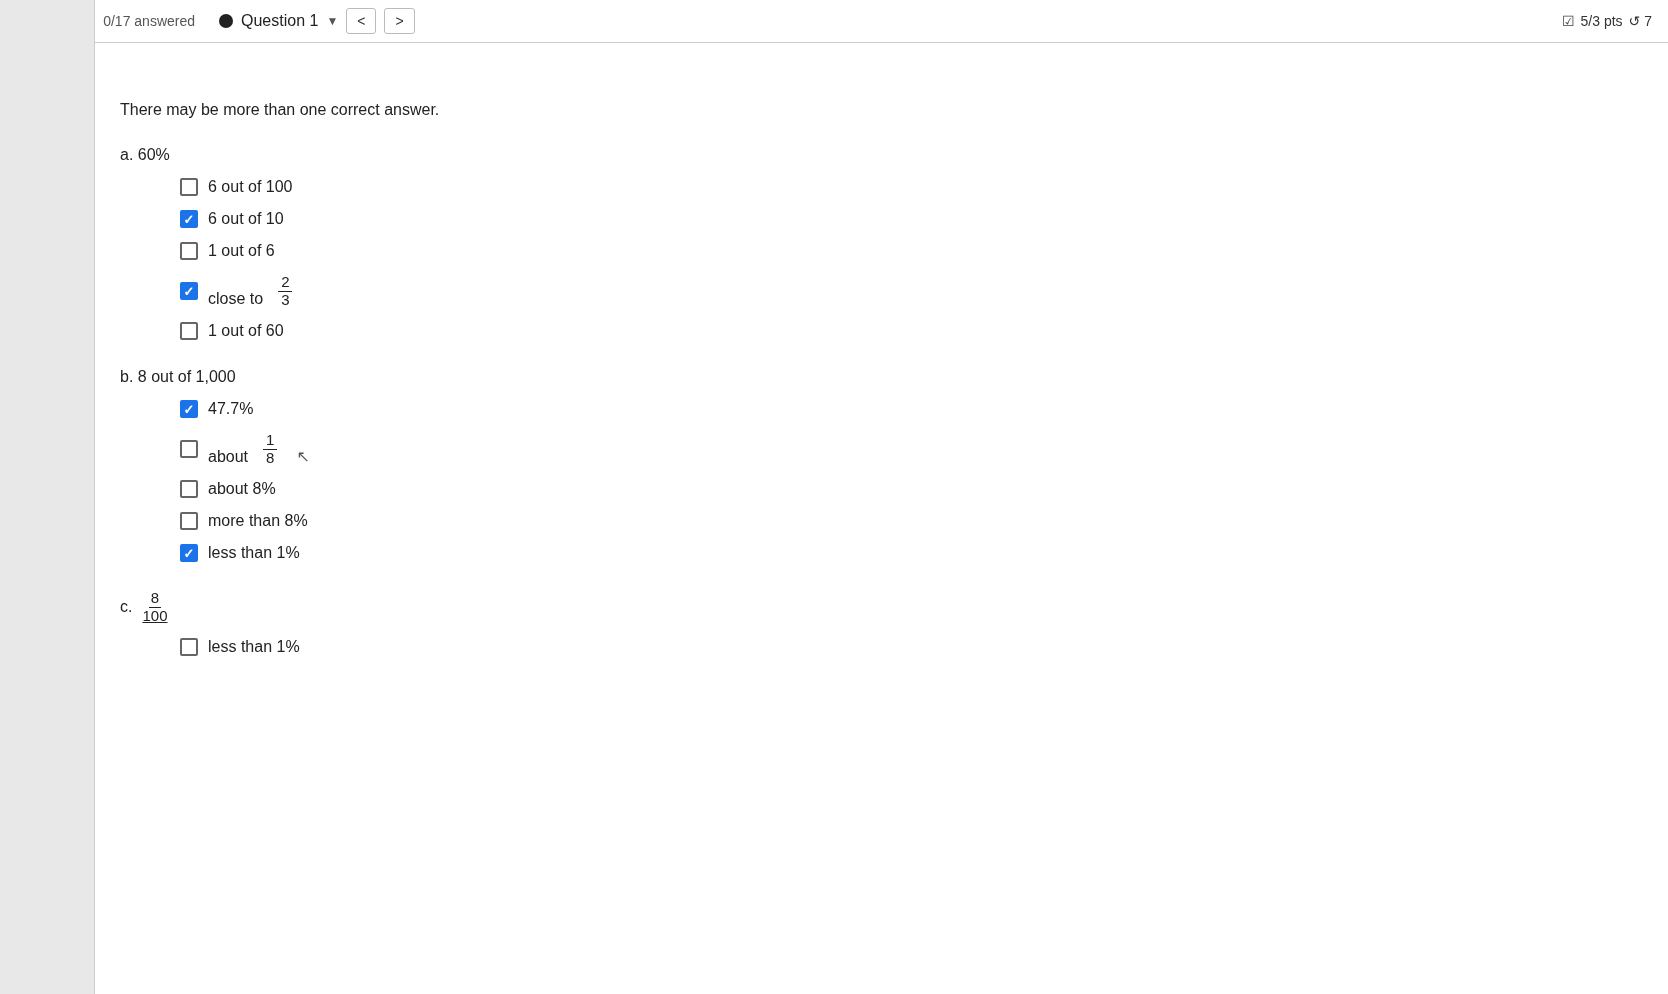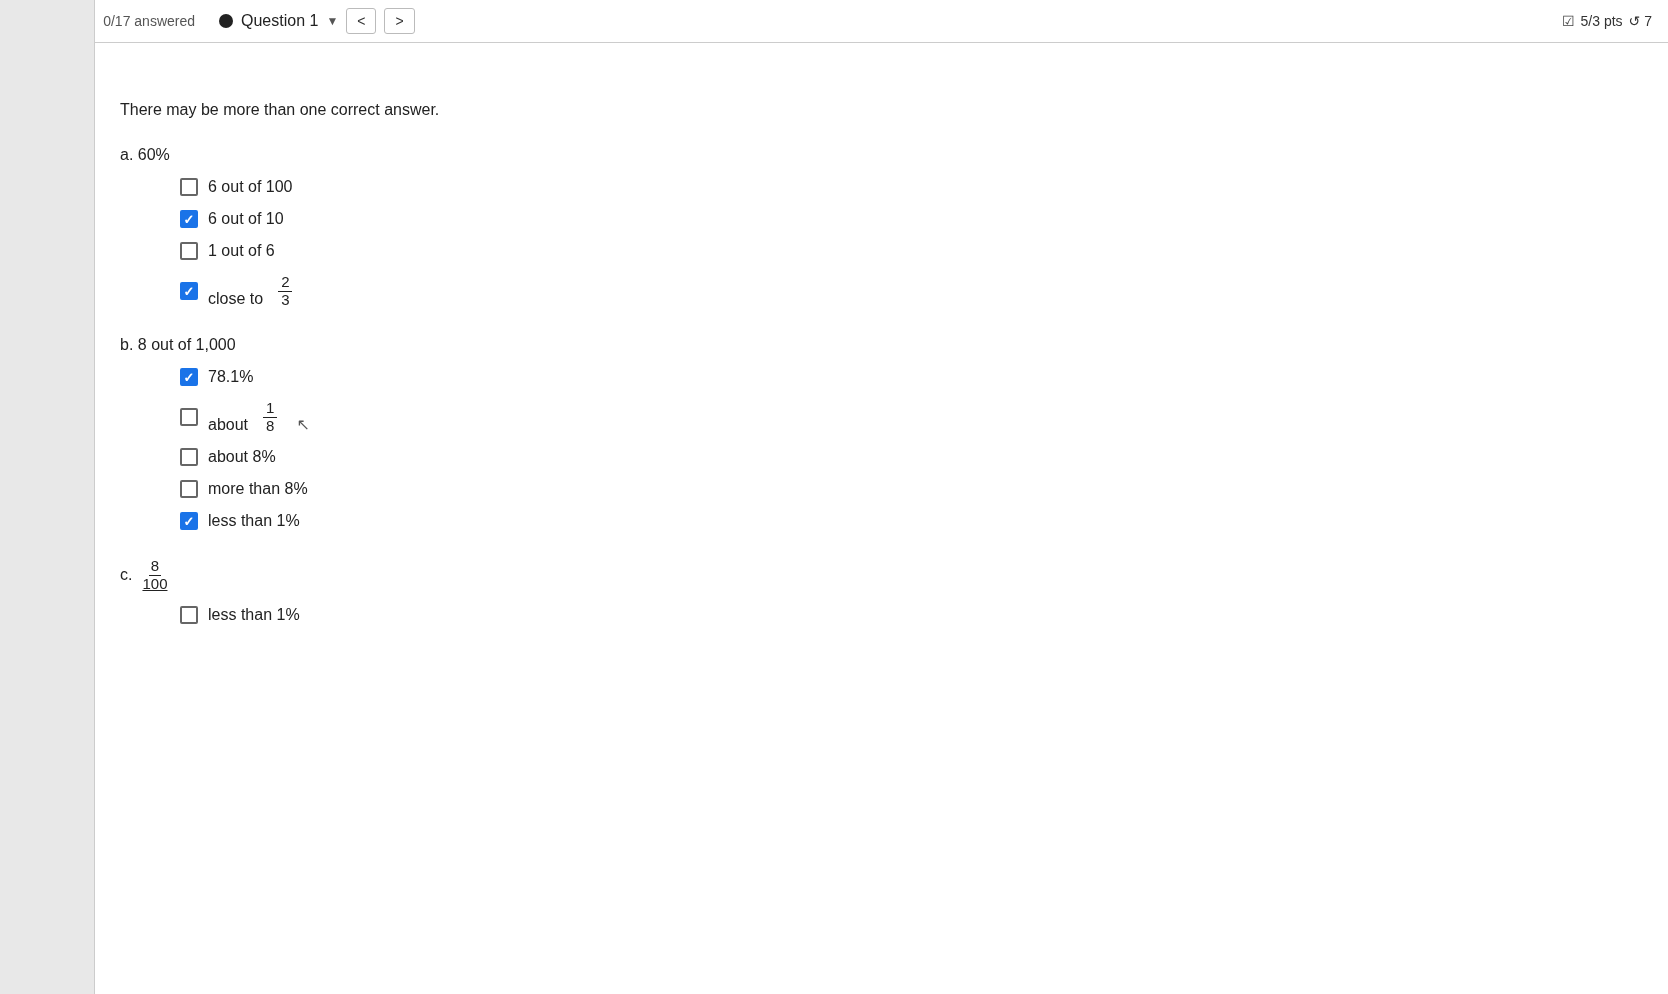--- a/index.html
+++ b/index.html
@@ -250,32 +250,38 @@
             <span class="option-text">
               <span>close to</span>
               <span class="fraction">
                 <span class="numerator">2</span>
                 <span class="denominator">3</span>
               </span>
             </span>
           </label>
         </li>
 
+        <li class="option-item">
+          <label>
+            <span class="checkbox-custom"></span>
+            <span>1 out of 60</span>
+          </label>
+        </li>
 
       </ul>
     </div>
 
     <div class="sub-question">
       <div class="sub-label">b. 8 out of 1,000</div>
       <ul class="options-list">
 
         <li class="option-item">
           <label>
             <span class="checkbox-custom checked"></span>
-            <span>78.1%</span>
+            <span>47.7%</span>
           </label>
         </li>
 
         <li class="option-item">
           <label>
             <span class="checkbox-custom"></span>
             <span class="option-text">
               <span>about</span>
               <span class="fraction">
                 <span class="numerator">1</span>

